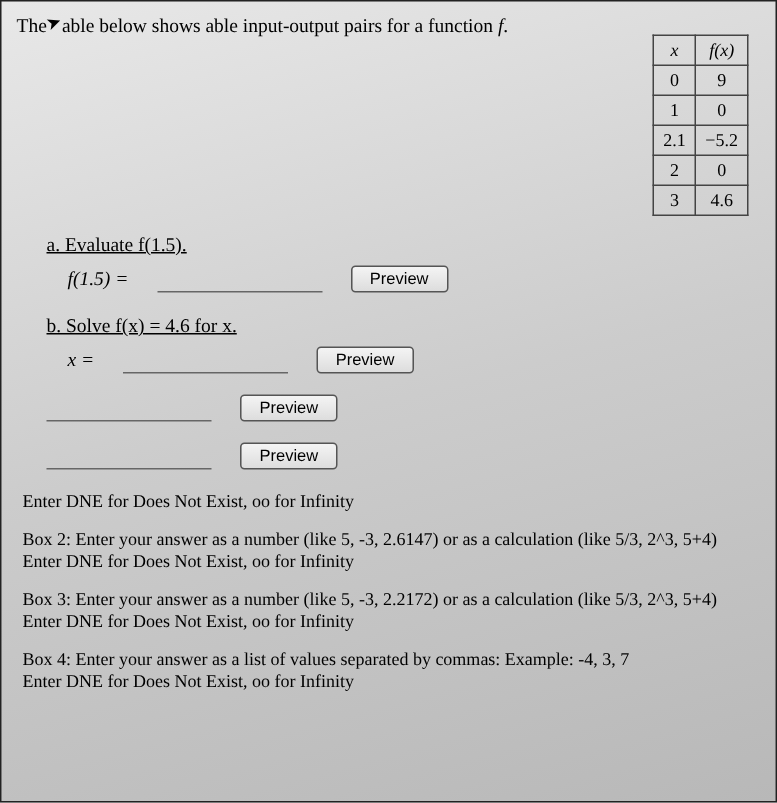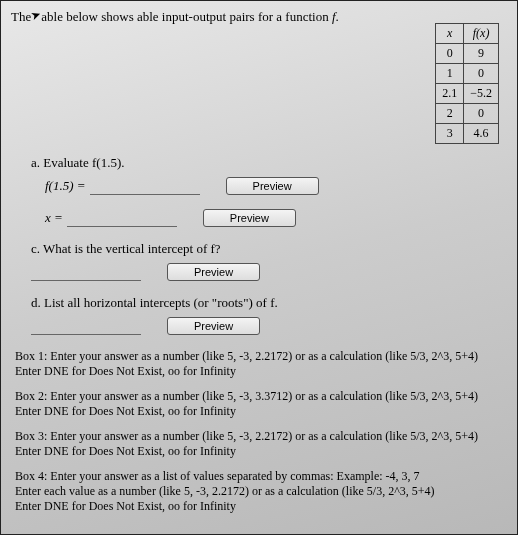--- a/index.html
+++ b/index.html
@@ -45,42 +45,41 @@
       padding: 2px 6px;
       text-align: center;
       min-width: 26px;
     }
     th { font-weight: normal; font-style: italic; }
     .questions {
       margin-top: 130px;
       font-size: 13px;
     }
     .q-item { margin-left: 20px; margin-bottom: 14px; }
-    .q-label { margin-bottom: 6px; }
-    .answer-row { display: flex; align-items: center; gap: 4px; margin-left: 14px; }
+    .q-label { margin-bottom: 6px; text-decoration: underline; }
+    .answer-row { display: flex; align-items: center; gap: 19px; margin-left: 14px; }
     .answer-row.noprefix { margin-left: 0; }
     .prefix { font-style: italic; white-space: nowrap; }
     .input-box {
       border: none;
       border-bottom: 1px solid #666;
       background: transparent;
       width: 110px;
       height: 18px;
       font-size: 12px;
       outline: none;
     }
     .preview-btn {
       border: 1px solid #555;
       background: linear-gradient(#f4f4f4, #ddd);
       font-size: 11px;
-      padding: 2px 26px;
+      padding: 2px 12px;
       border-radius: 3px;
       cursor: pointer;
       font-family: Arial, sans-serif;
-      margin-left: 22px;
     }
     .box-hints {
       margin-top: 10px;
       font-size: 12px;
       padding: 0 4px;
     }
     .box-hint { margin-bottom: 10px; }
     .fn-i { font-style: italic; }
   </style>
 </head>
@@ -128,58 +127,55 @@
     <div class="q-item">
       <div class="q-label">a.  Evaluate f(1.5).</div>
       <div class="answer-row">
         <span class="prefix">f(1.5) =</span>
         <input class="input-box" style="">
         <button class="preview-btn">Preview</button>
       </div>
     </div>
 
     <div class="q-item">
+      <div class="q-label">b.  Solve f(x) = 4.6 for x.</div>
       <div class="answer-row">
         <span class="prefix">x =</span>
         <input class="input-box" style="">
         <button class="preview-btn">Preview</button>
       </div>
     </div>
 
     <div class="q-item">
-      <div class="q-label">c.  What is the vertical intercept of f?</div>
       <div class="answer-row noprefix">
         <input class="input-box" style="">
         <button class="preview-btn">Preview</button>
       </div>
     </div>
 
     <div class="q-item">
-      <div class="q-label">d.  List all horizontal intercepts (or "roots") of f.</div>
       <div class="answer-row noprefix">
         <input class="input-box" style="">
         <button class="preview-btn">Preview</button>
       </div>
     </div>
 
   </div>
 
   <div class="box-hints">
     <div class="box-hint">
-      <div>Box 1: Enter your answer as a number (like 5, -3, 2.2172) or as a calculation (like 5/3, 2^3, 5+4)</div>
       <div>Enter DNE for Does Not Exist, oo for Infinity</div>
     </div>
     <div class="box-hint">
-      <div>Box 2: Enter your answer as a number (like 5, -3, 3.3712) or as a calculation (like 5/3, 2^3, 5+4)</div>
+      <div>Box 2: Enter your answer as a number (like 5, -3, 2.6147) or as a calculation (like 5/3, 2^3, 5+4)</div>
       <div>Enter DNE for Does Not Exist, oo for Infinity</div>
     </div>
     <div class="box-hint">
       <div>Box 3: Enter your answer as a number (like 5, -3, 2.2172) or as a calculation (like 5/3, 2^3, 5+4)</div>
       <div>Enter DNE for Does Not Exist, oo for Infinity</div>
     </div>
     <div class="box-hint">
       <div>Box 4: Enter your answer as a list of values separated by commas: Example: -4, 3, 7</div>
-      <div>Enter each value as a number (like 5, -3, 2.2172) or as a calculation (like 5/3, 2^3, 5+4)</div>
       <div>Enter DNE for Does Not Exist, oo for Infinity</div>
     </div>
   </div>
 
 </div>
 
 </body></html>

